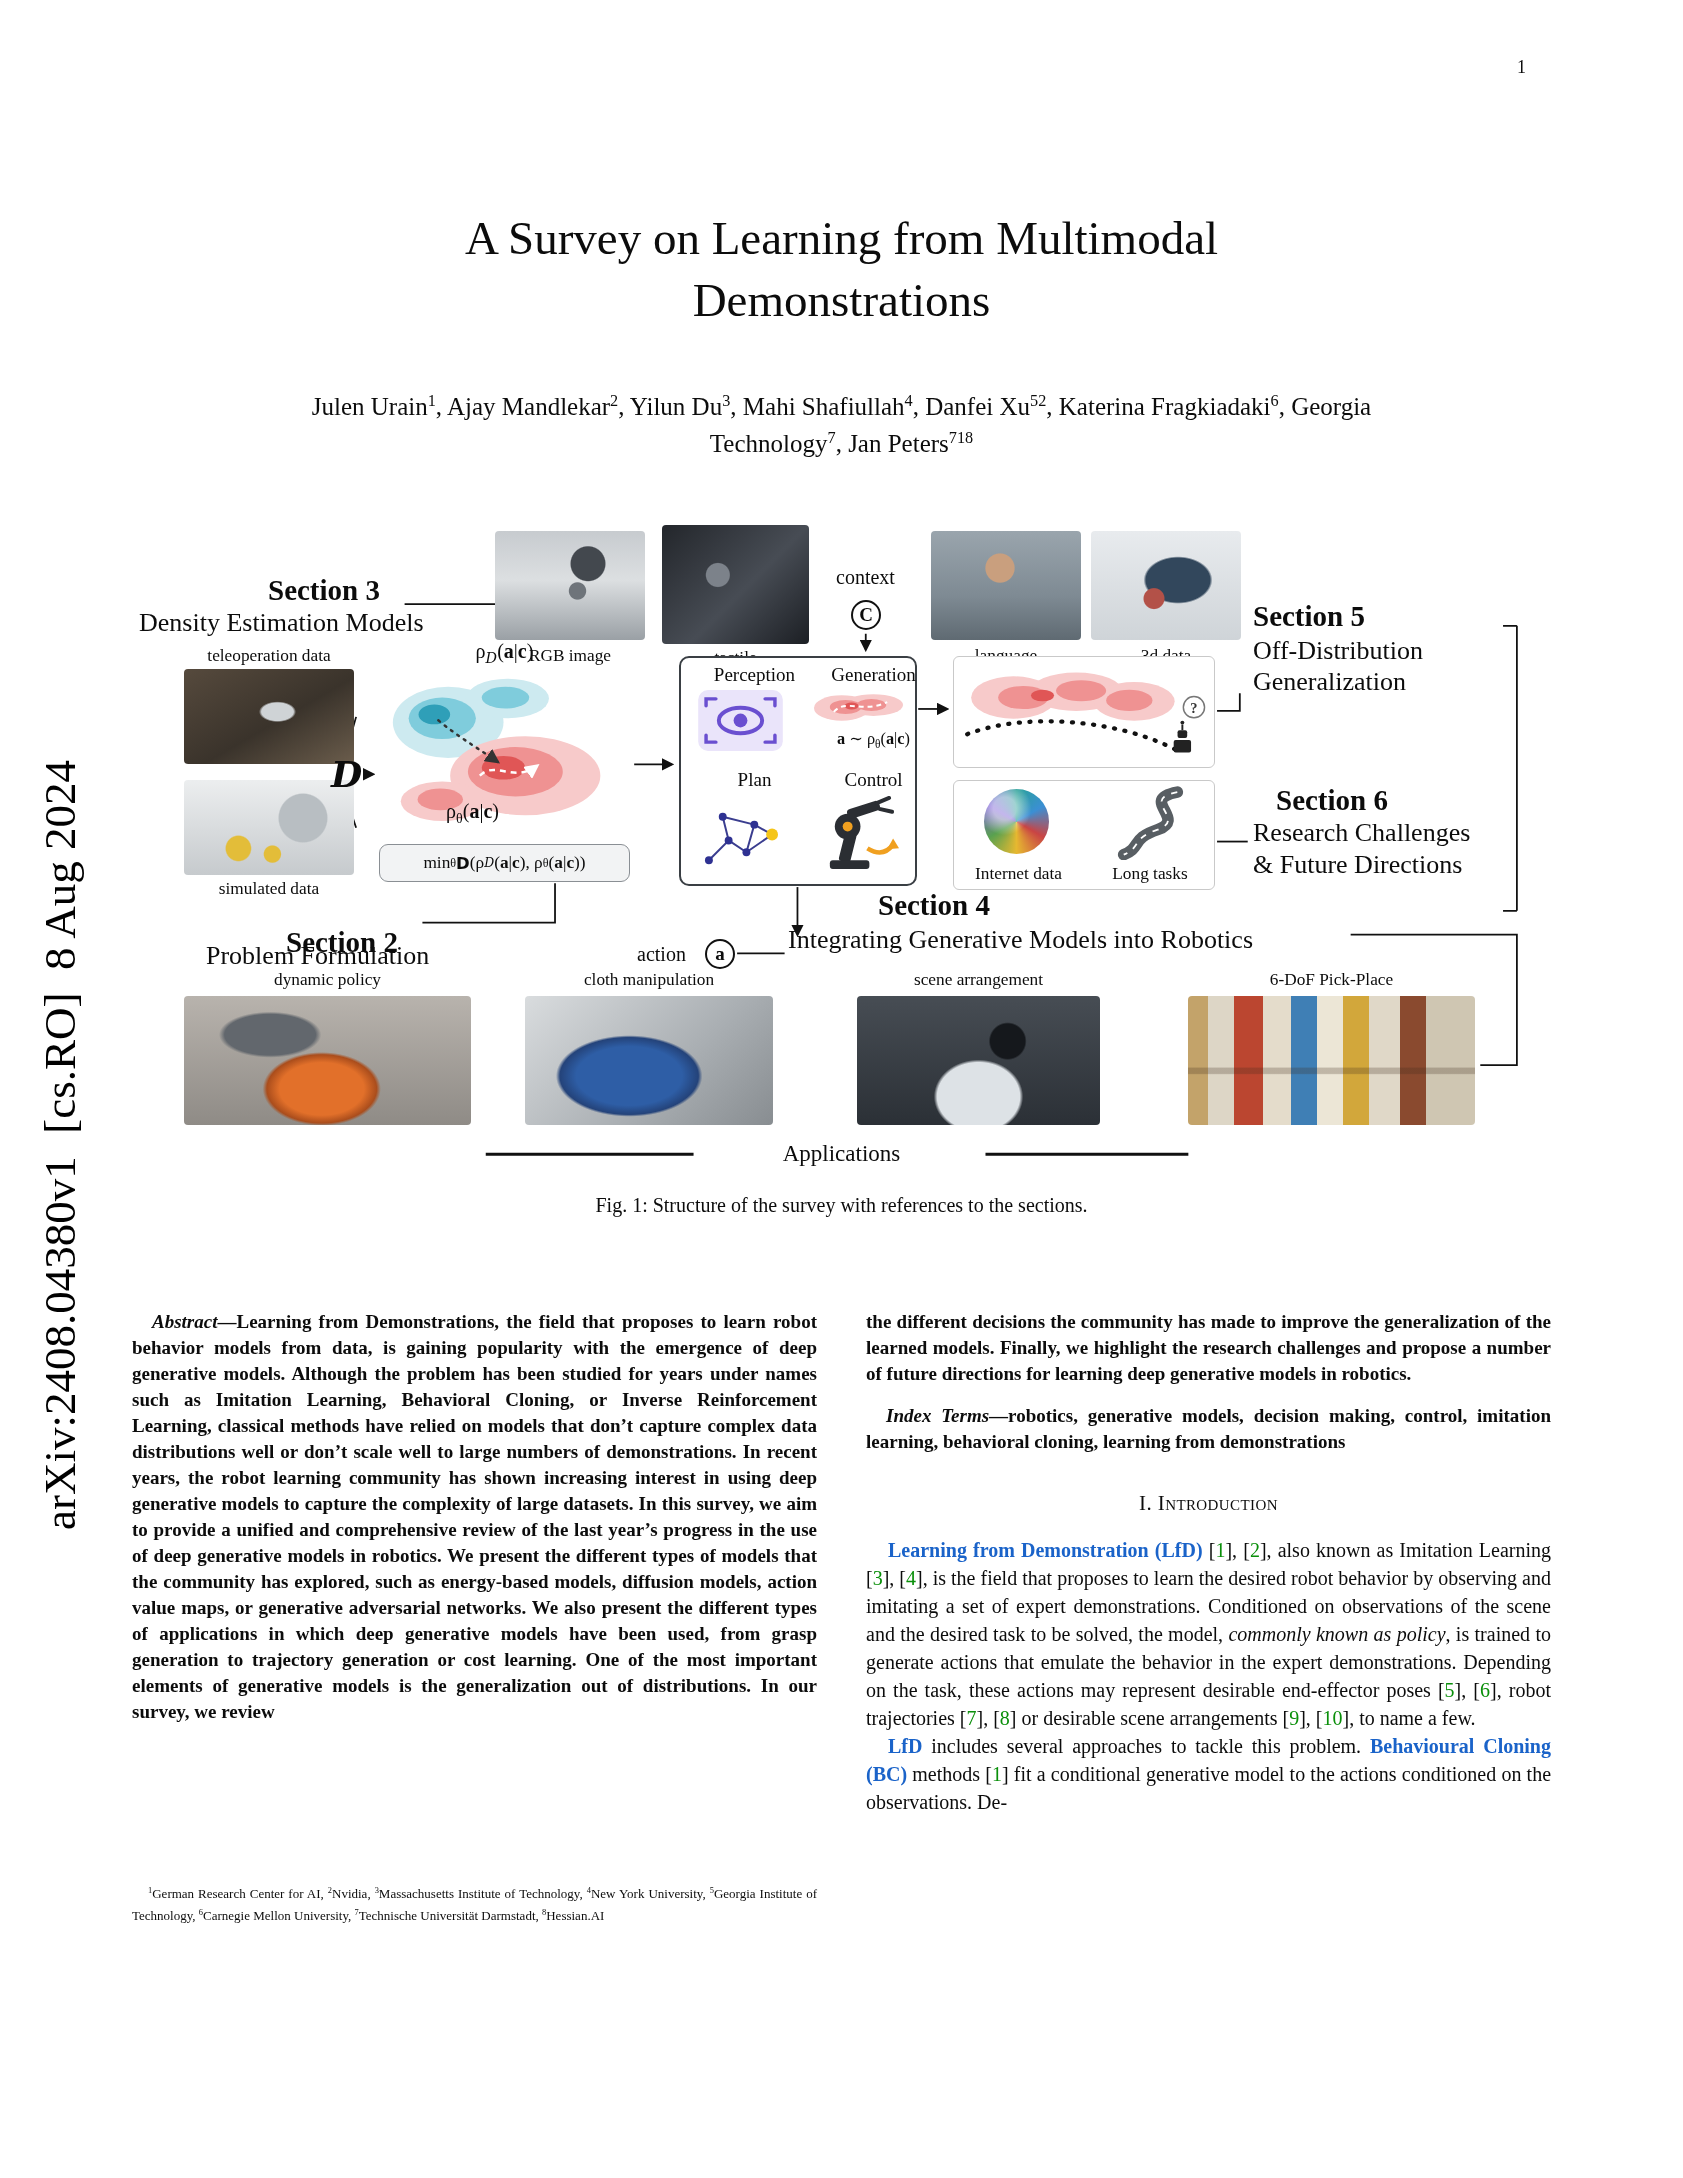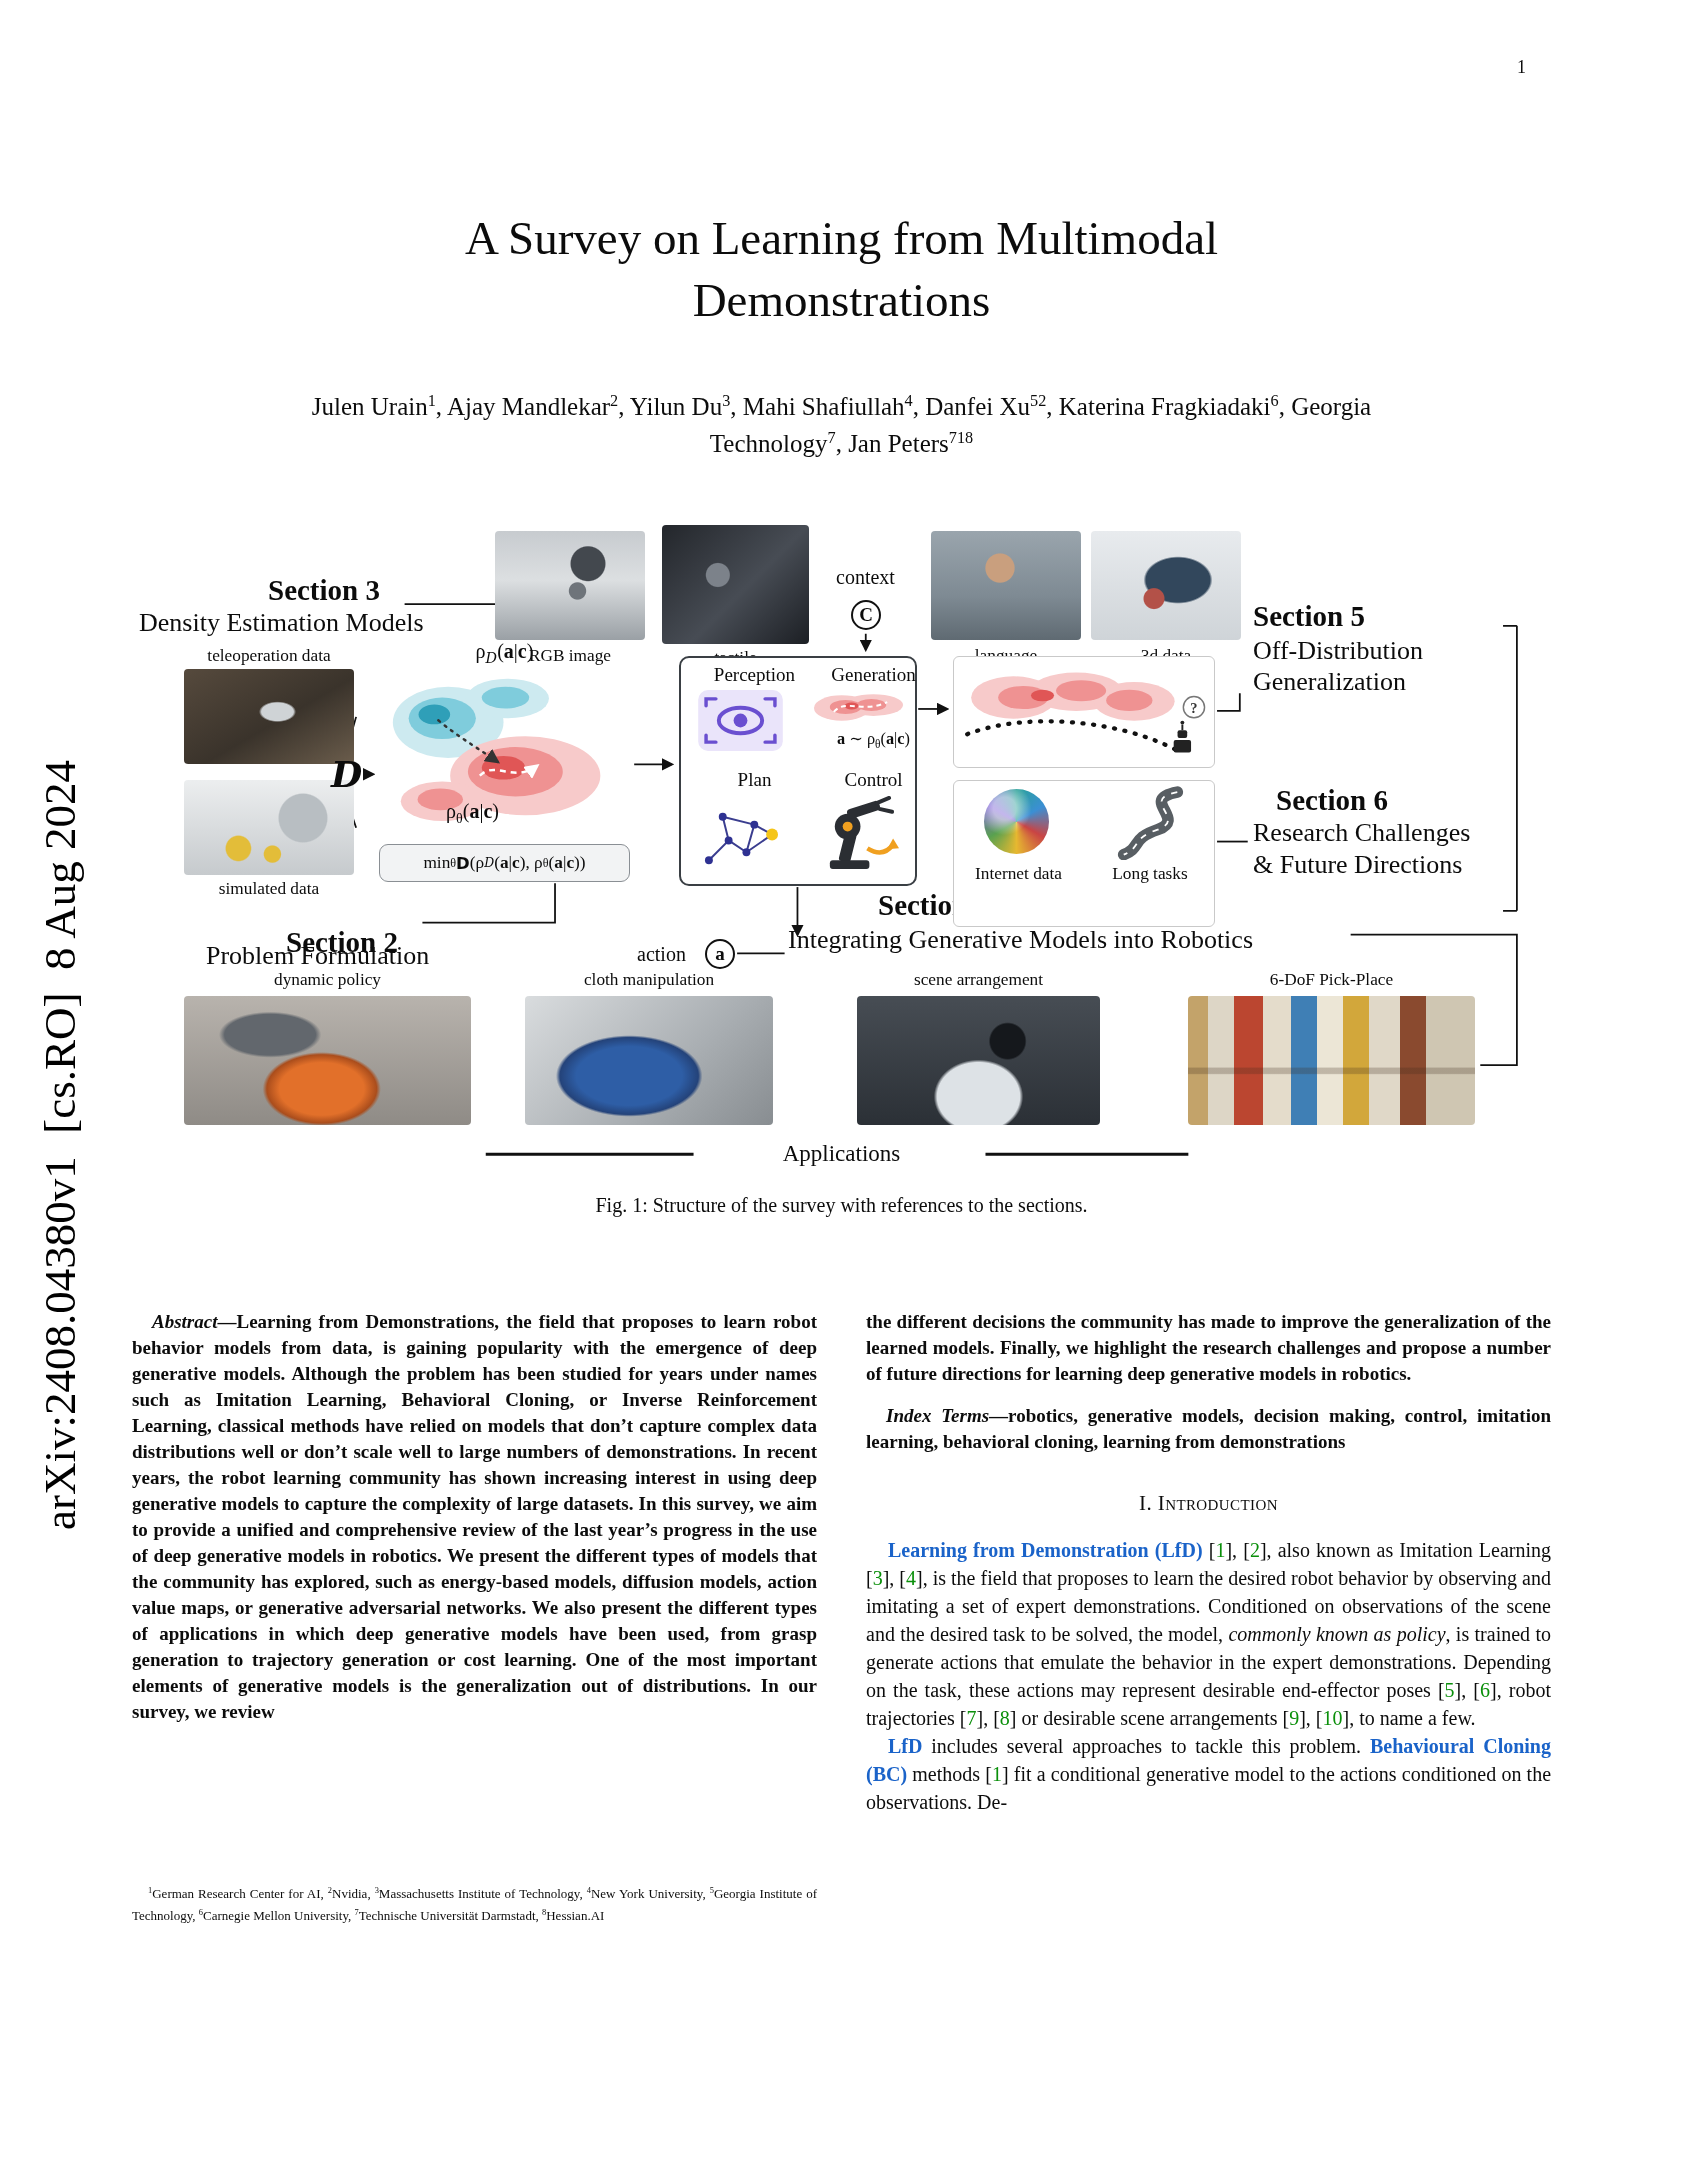--- a/index.html
+++ b/index.html
@@ -79,21 +79,21 @@
 
   .formula-box { position:absolute; left:240px; top:329px; width:251px; height:38px;
     border:1.8px solid #8a8f94; border-radius:9px; background:#f2f3f4;
     display:flex; align-items:center; justify-content:center; font-size:17.3px; }
 
   .mid-panel { position:absolute; left:540px; top:141px; width:238px; height:230px;
     border:2px solid #3a3f44; border-radius:10px; background:#fff; }
   .panel-label { position:absolute; font-size:19px; text-align:center; width:119px;padding-left:28px; }
   .box5 { position:absolute; left:814px; top:141px; width:262px; height:112px;
     border:1.5px solid #c9c9c9; border-radius:6px; background:#fff; }
-  .box6 { position:absolute; left:814px; top:265px; width:262px; height:147px;
+  .box6 { position:absolute; left:814px; top:265px; width:262px; height:110px;
     border:1.5px solid #c9c9c9; border-radius:6px; background:#fff; }
   .globe { position:absolute; left:30px; top:8px; width:65px; height:65px; border-radius:50%;
     background: radial-gradient(circle at 32% 30%, rgba(255,255,255,.55) 0 18%, rgba(255,255,255,0) 42%),
       conic-gradient(#2aa198,#3b8fd4,#c94444,#e6b830,#59a14f,#7b5ed6,#2aa198); }
 
   .caption { position:absolute; top:1194px; left:0; width:100%; text-align:center; font-size:20px; }
 
   
   .col { position:absolute; top:1309px; width:685px; }
   .col-left { left:132px; }

